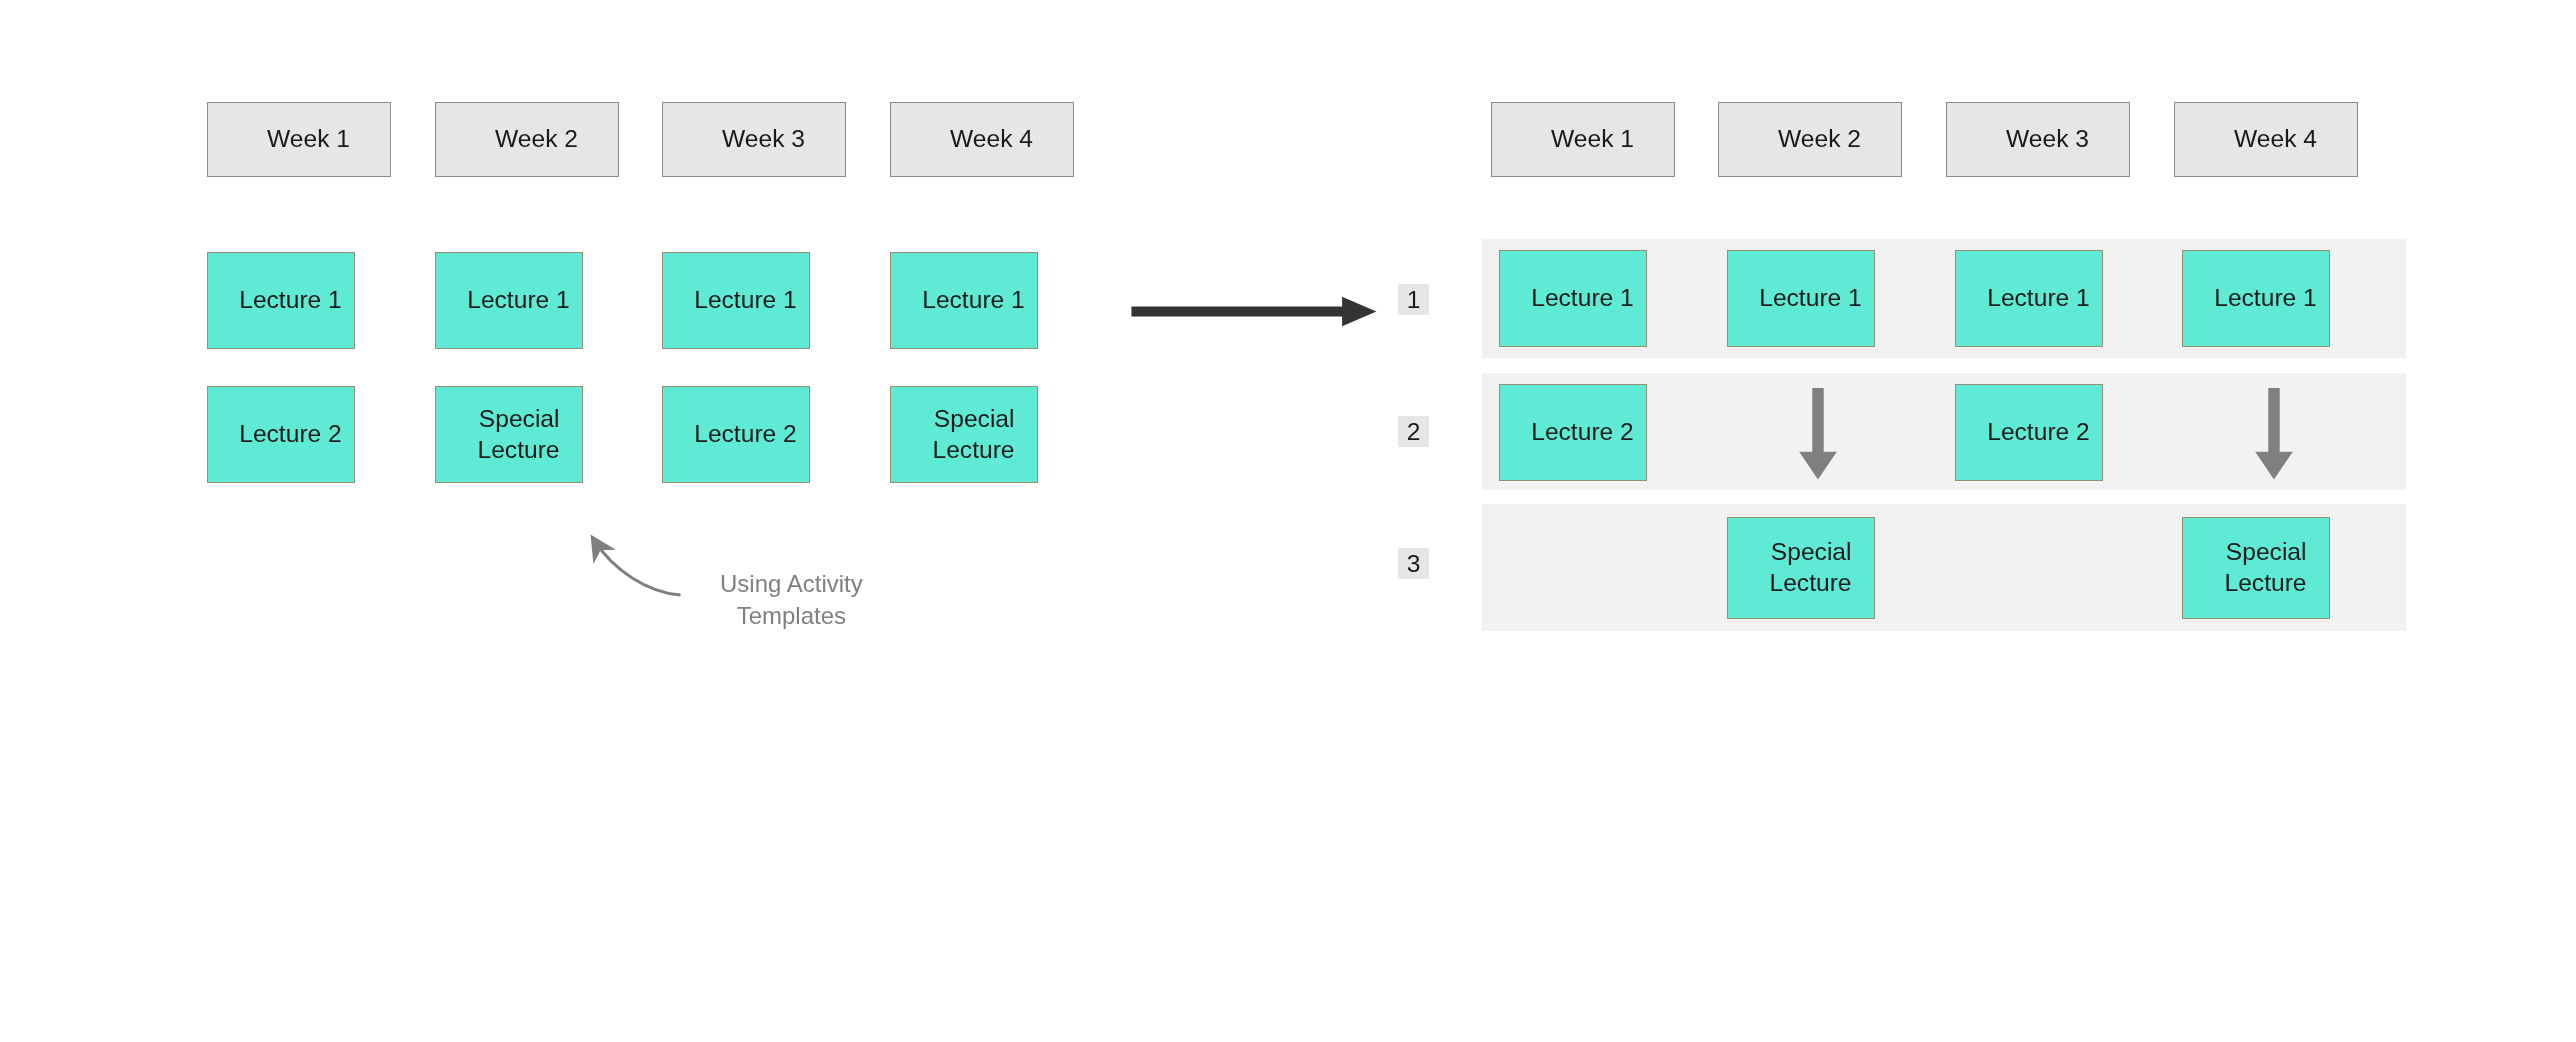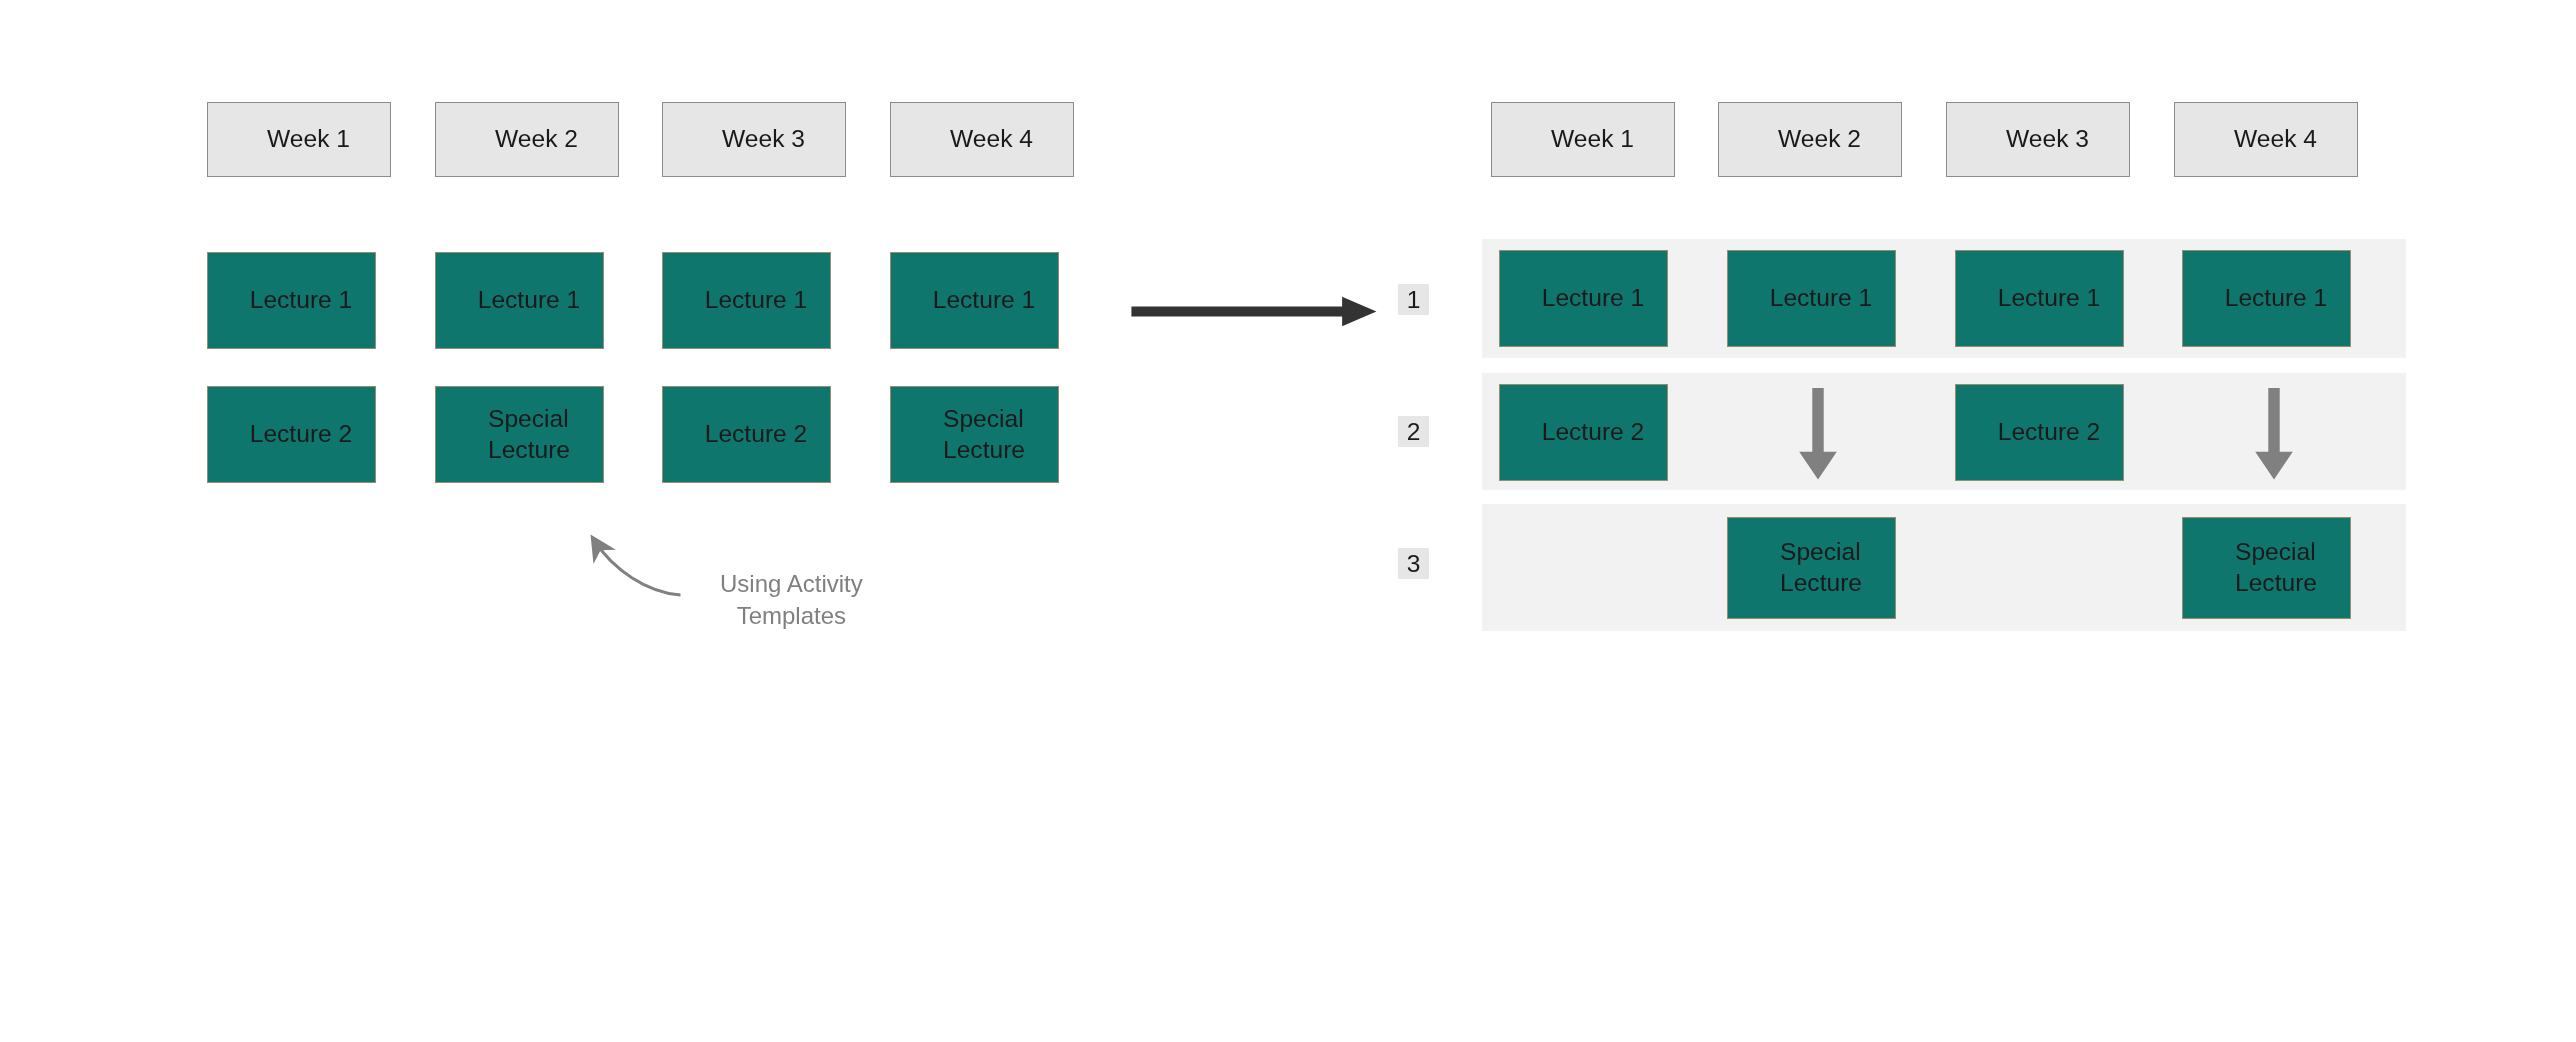--- a/index.html
+++ b/index.html
@@ -21,37 +21,37 @@
     height: 1043px;
   }
 
   
   .box {
     position: absolute;
     box-sizing: border-box;
     display: flex;
     align-items: center;
     justify-content: center;
-    text-align: left;
+    text-align: right;
     line-height: 1.25;
     color: #1a1a1a;
     font-size: 24.6px;
     white-space: pre-line;
     padding-left: 19px;
   }
   .week-box {
     background: #e6e6e6;
     border: 1.6px solid #8c8c8c;
     width: 184px;
     height: 75px;
   }
   .lecture-box {
-    background: #0f766e;
+    background: #5eead4;
     border: 1.6px solid #968e6e;
-    width: 169px;
+    width: 148px;
     height: 97px;
   }
 
   
   .row-band {
     position: absolute;
     background: #f2f2f2;
     left: 1482px;
     width: 924px;
   }

